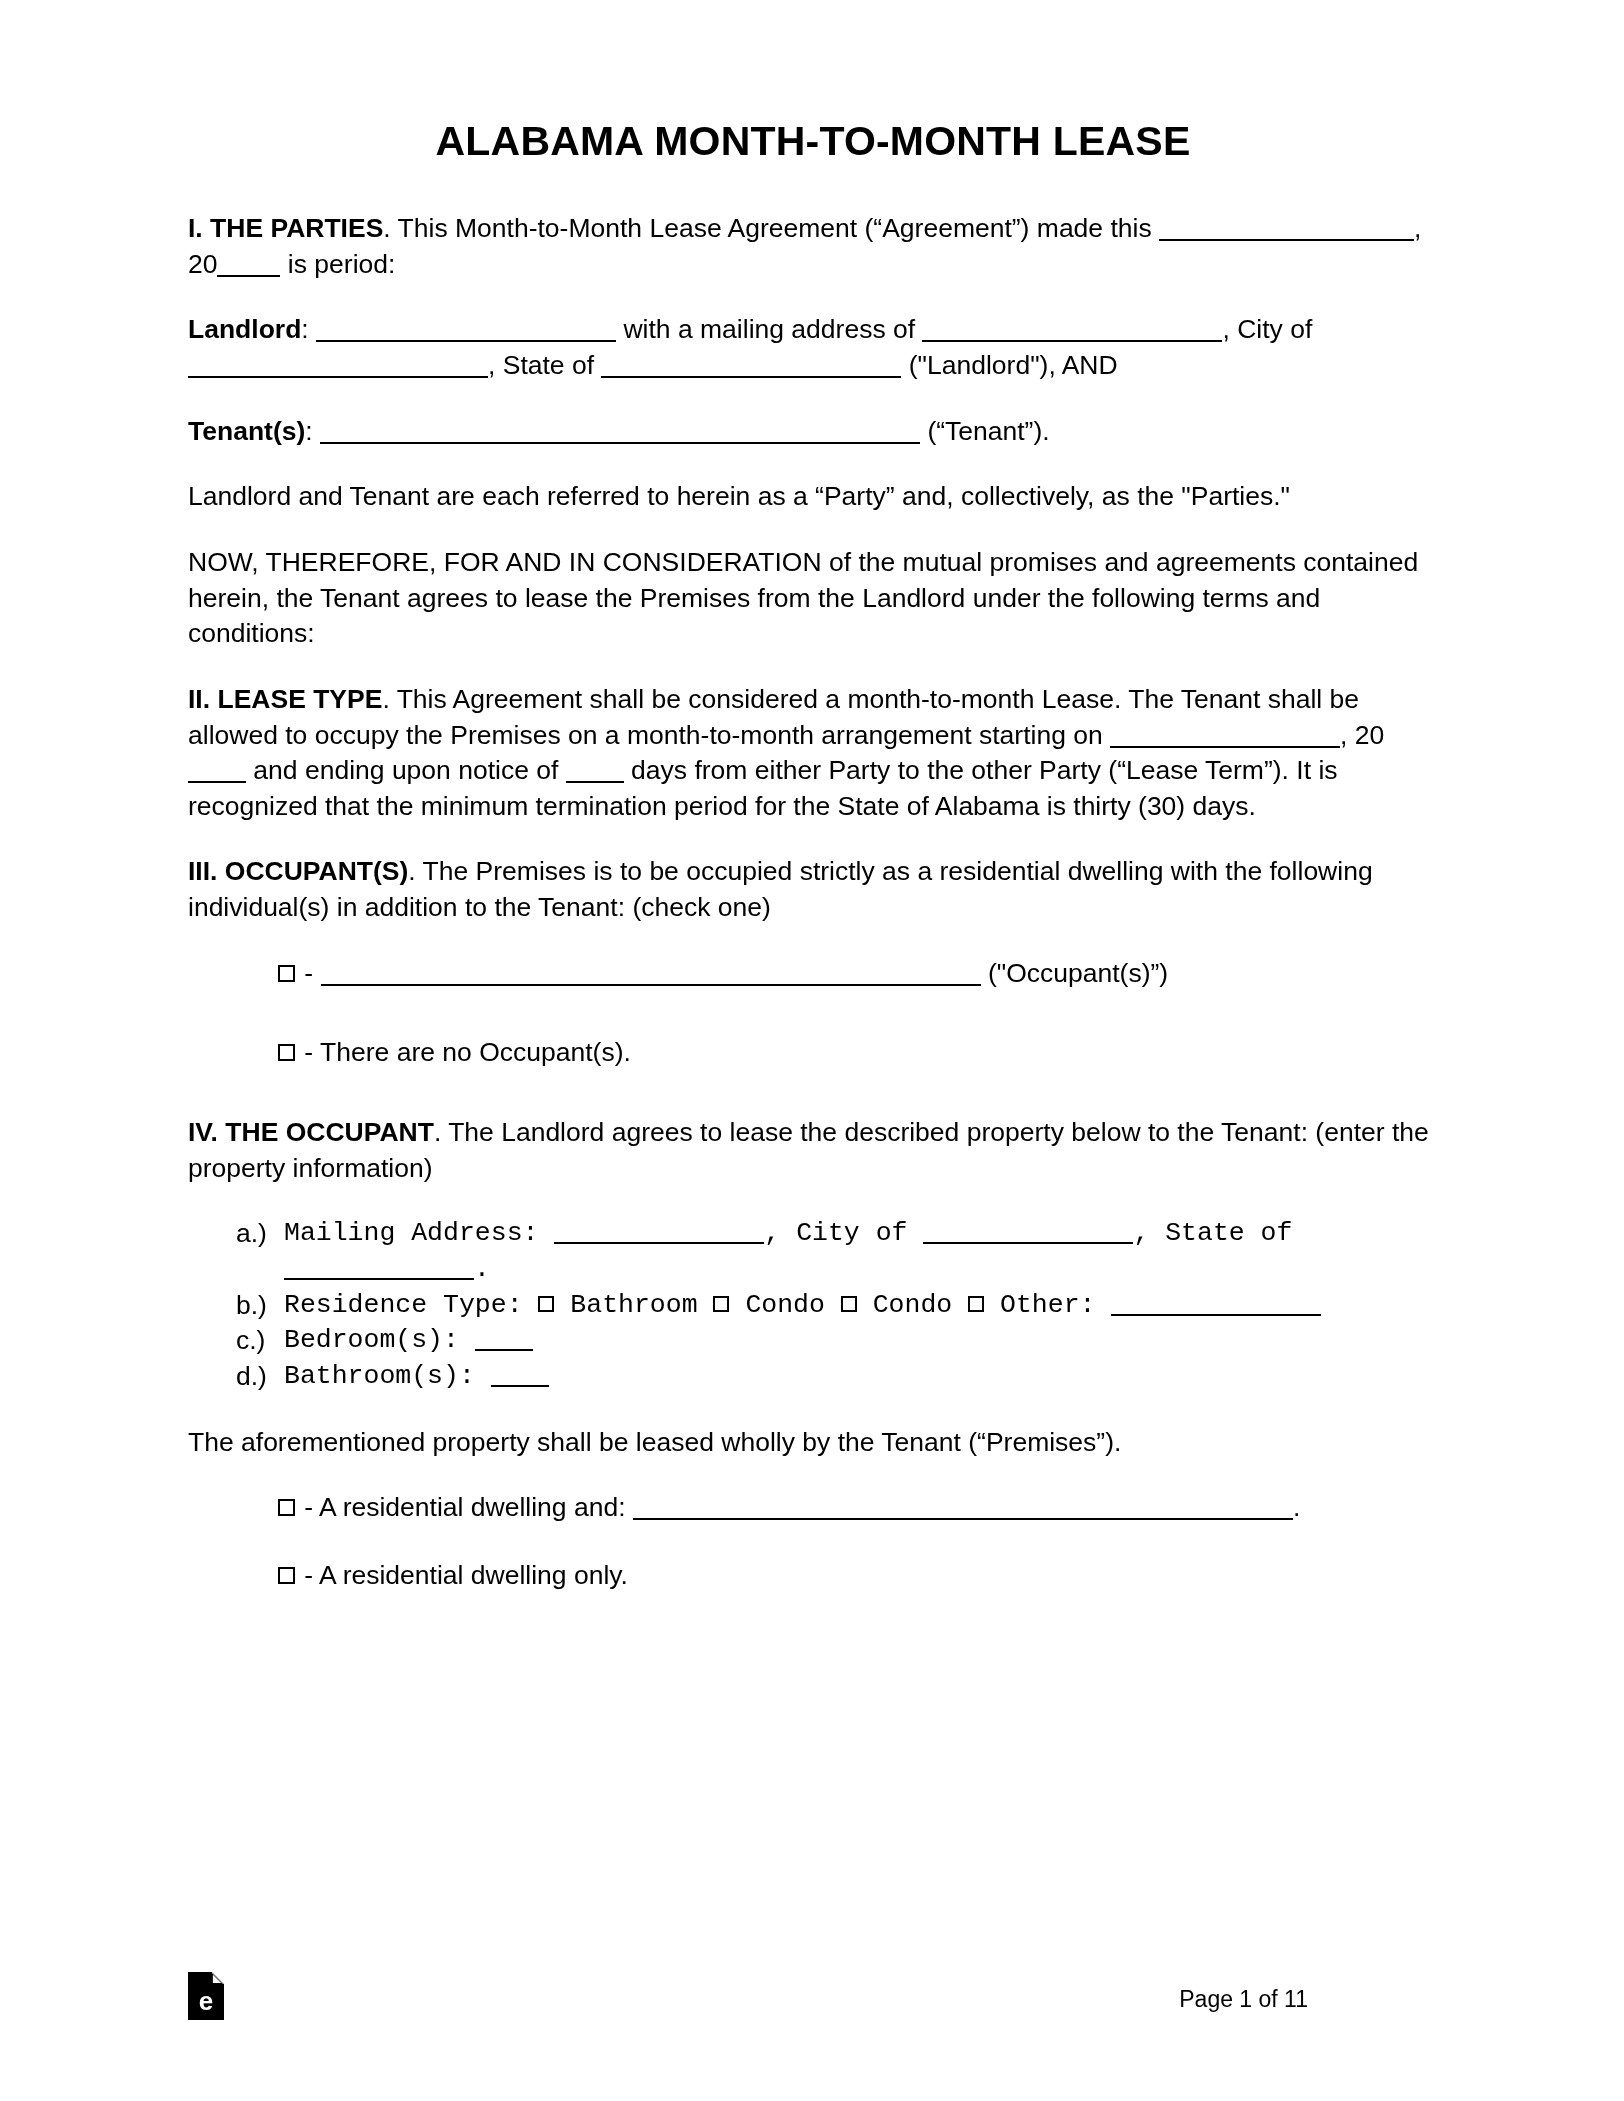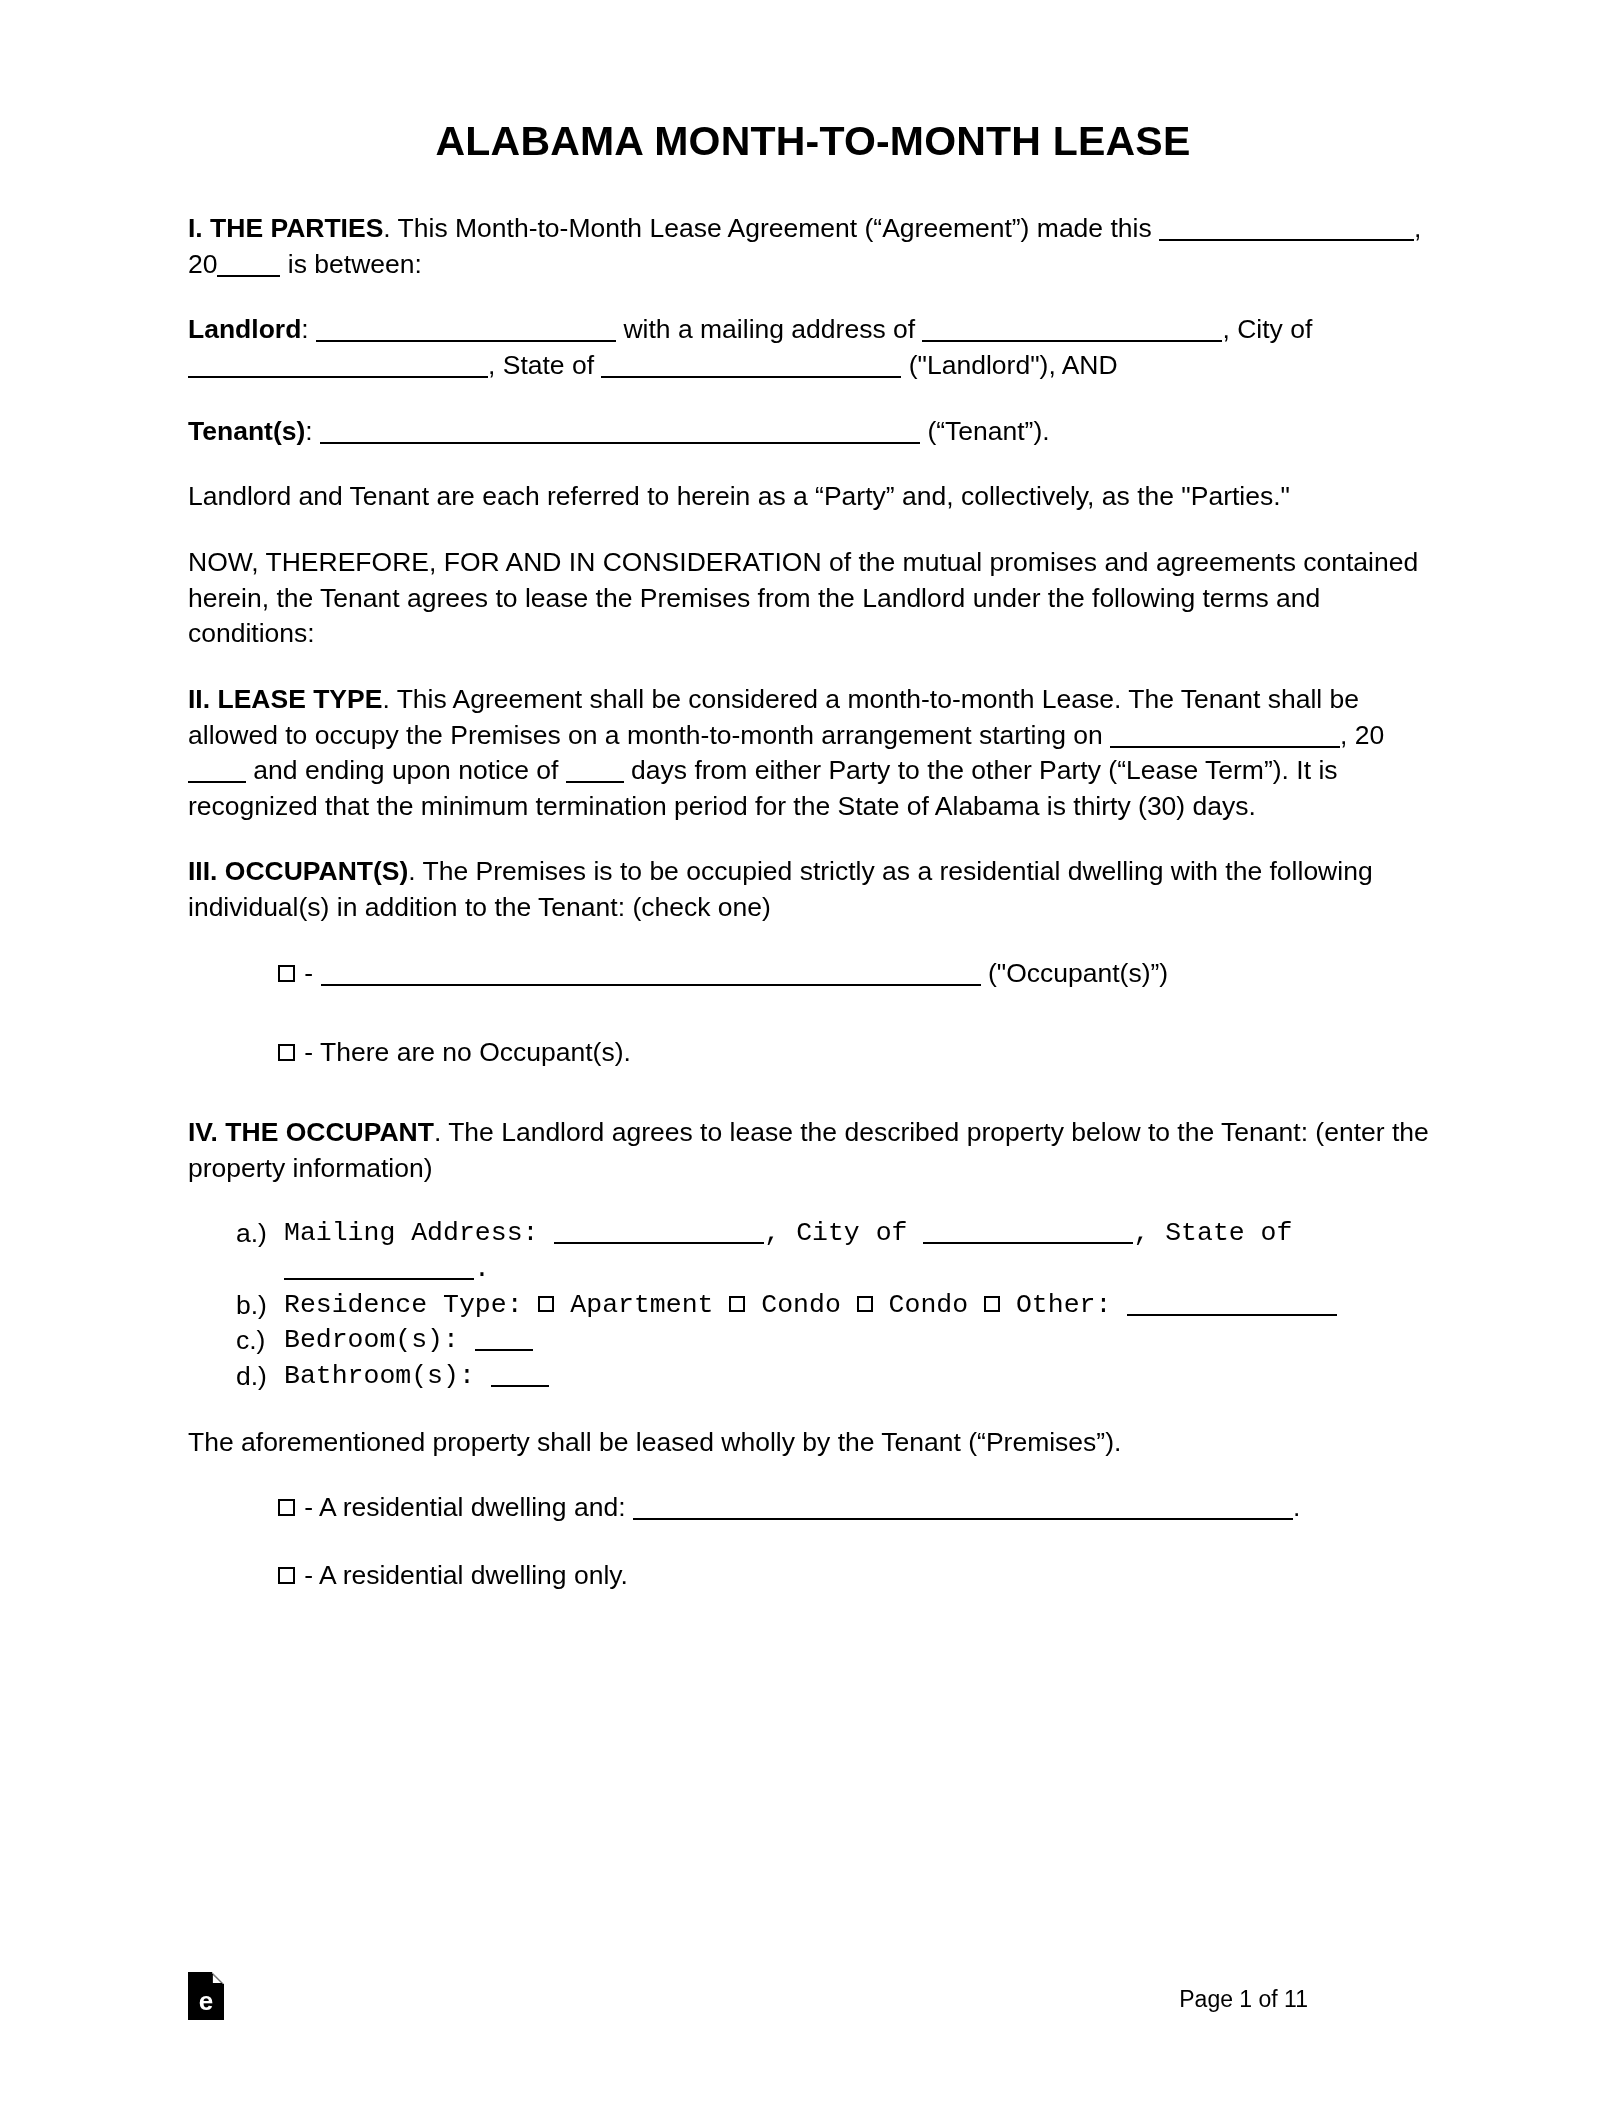--- a/index.html
+++ b/index.html
@@ -129,21 +129,21 @@
 </style>
 </head>
 <body>
 
 <div class="page">
 
   <div class="doc-body">
 
     <h1 class="doc-title">ALABAMA MONTH-TO-MONTH LEASE</h1>
 
-    <p class="blk"><span class="bold">I. THE PARTIES</span><span>. This Month-to-Month Lease Agreement (“Agreement”) made this </span><span class="fl fl-w255"></span><span>, 20</span><span class="fl fl-w63"></span><span> is between:</span></p>
+    <p class="blk"><span class="bold">I. THE PARTIES</span><span>. This Month-to-Month Lease Agreement (“Agreement”) made this </span><span class="fl fl-w255"></span><span>, 20</span><span class="fl fl-w63"></span><span> is period:</span></p>
 
     <p class="blk"><span class="bold">Landlord</span><span>: </span><span class="fl fl-w300"></span><span> with a mailing address of </span><span class="fl fl-w300"></span><span>, City of </span><span class="fl fl-w300"></span><span>, State of </span><span class="fl fl-w300"></span><span> ("Landlord"), AND</span></p>
 
     <p class="blk"><span class="bold">Tenant(s)</span><span>: </span><span class="fl fl-w600"></span><span> (“Tenant”).</span></p>
 
     <p class="blk">Landlord and Tenant are each referred to herein as a “Party” and, collectively, as the "Parties."</p>
 
     <p class="blk">NOW, THEREFORE, FOR AND IN CONSIDERATION of the mutual promises and agreements contained herein, the Tenant agrees to lease the Premises from the Landlord under the following terms and conditions:</p>
 
     <p class="blk"><span class="bold">II. LEASE TYPE</span><span>. This Agreement shall be considered a month-to-month Lease. The Tenant shall be allowed to occupy the Premises on a month-to-month arrangement starting on </span><span class="fl fl-w230"></span><span>, 20</span><span class="fl fl-w58"></span><span> and ending upon notice of </span><span class="fl fl-w58"></span><span> days from either Party to the other Party (“Lease Term”). It is recognized that the minimum termination period for the State of Alabama is thirty (30) days.</span></p>
@@ -158,21 +158,21 @@
 
     <div class="sublist">
 
       <div class="sub-item">
         <span class="lbl">a.)</span>
         <span class="txt"><span>Mailing Address: </span><span class="fl fl-w210"></span><span>, City of </span><span class="fl fl-w210"></span><span>, State of </span><span class="fl fl-w190"></span><span>.</span></span>
       </div>
 
       <div class="sub-item">
         <span class="lbl">b.)</span>
-        <span class="txt"><span>Residence Type: </span><span class="cb-sm"></span><span> Apartment </span><span class="cb-sm"></span><span> Condo </span><span class="cb-sm"></span><span> Condo </span><span class="cb-sm"></span><span> Other: </span><span class="fl fl-w210"></span></span>
+        <span class="txt"><span>Residence Type: </span><span class="cb-sm"></span><span> Bathroom </span><span class="cb-sm"></span><span> Condo </span><span class="cb-sm"></span><span> Condo </span><span class="cb-sm"></span><span> Other: </span><span class="fl fl-w210"></span></span>
       </div>
 
       <div class="sub-item">
         <span class="lbl">c.)</span>
         <span class="txt"><span>Bedroom(s): </span><span class="fl fl-w58"></span></span>
       </div>
 
       <div class="sub-item">
         <span class="lbl">d.)</span>
         <span class="txt"><span>Bathroom(s): </span><span class="fl fl-w58"></span></span>

